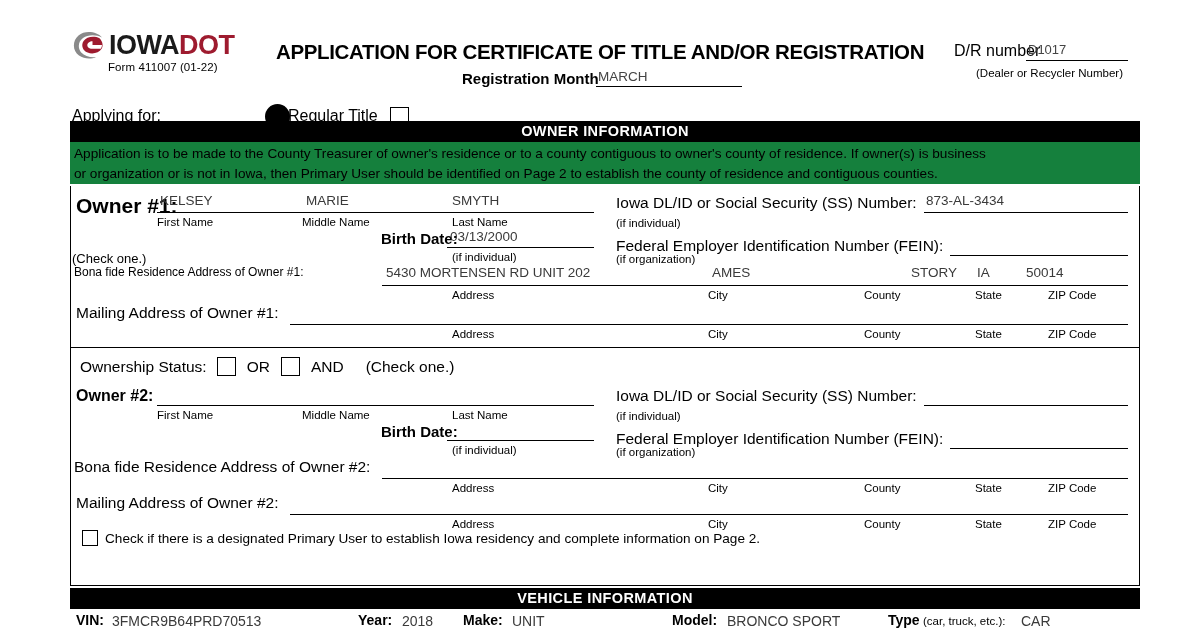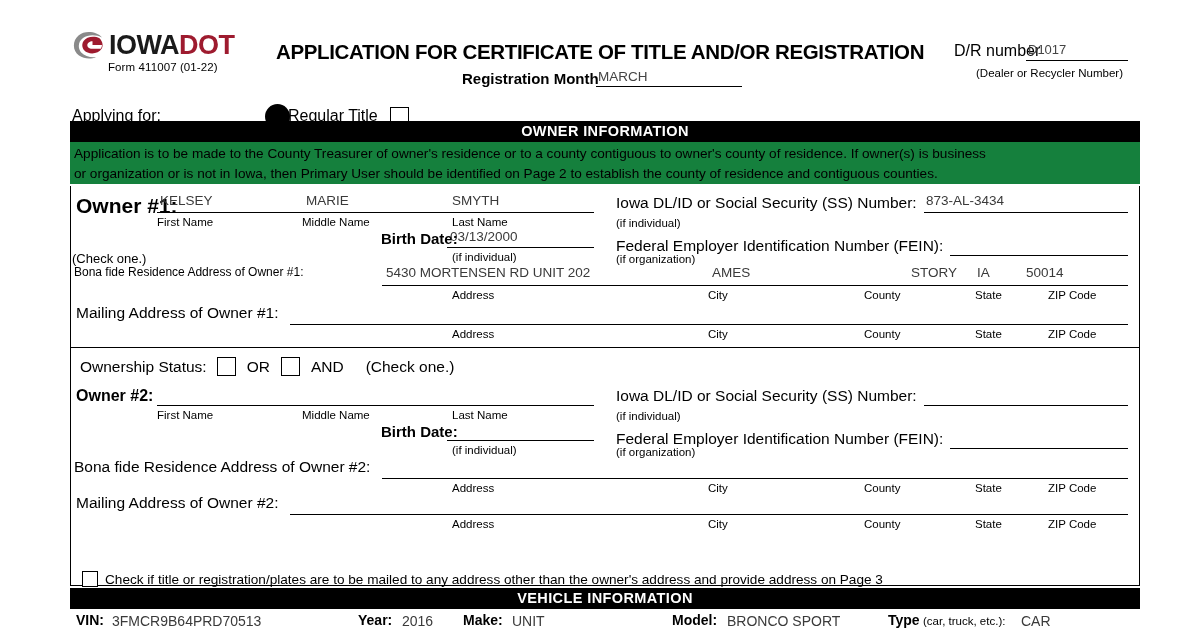--- a/index.html
+++ b/index.html
@@ -422,33 +422,33 @@
   <div class="line" style="left:973px; top:514px; width:47px;"></div>
   <div class="val" style="left:977px; top:494px;"></div>
   <div class="line" style="left:1020px; top:514px; width:108px;"></div>
   <div class="val" style="left:1026px; top:494px;"></div>
   <div class="sub" style="left:452px; top:518px;">Address</div>
   <div class="sub" style="left:708px; top:518px;">City</div>
   <div class="sub" style="left:864px; top:518px;">County</div>
   <div class="sub" style="left:975px; top:518px;">State</div>
   <div class="sub" style="left:1048px; top:518px;">ZIP Code</div>
 
-  <div class="chk-row" style="left:82px; top:571px;">
+  <div class="chk-row" style="left:82px; top:530px;">
     <span class="cb"></span>
-    <span>Check if title or registration/plates are to be mailed to any address other than the owner's  address and provide address on Page 3</span>
+    <span>Check if there is a designated Primary User to establish Iowa residency and complete information on Page 2.</span>
   </div>
 
   <div class="bar" id="bar-vehicle">VEHICLE INFORMATION</div>
 
   <div class="vehrow">
     <span class="t b" style="left:76px; top:0;">VIN:</span>
     <span class="val" style="left:112px; top:1px; font-size:14px;">3FMCR9B64PRD70513</span>
 
     <span class="t b" style="left:358px; top:0;">Year:</span>
-    <span class="val" style="left:402px; top:1px; font-size:14px;">2016</span>
+    <span class="val" style="left:402px; top:1px; font-size:14px;">2018</span>
 
     <span class="t b" style="left:463px; top:0;">Make:</span>
     <span class="val" style="left:512px; top:1px; font-size:14px;">UNIT</span>
 
     <span class="t b" style="left:672px; top:0;">Model:</span>
     <span class="val" style="left:727px; top:1px; font-size:14px;">BRONCO SPORT</span>
 
     <span class="t b" style="left:888px; top:0;">Type</span>
     <span class="t" style="left:923px; top:3px; font-size:11.5px;text-align:right;">(car, truck, etc.):</span>
     <span class="val" style="left:1021px; top:1px; font-size:14px;">CAR</span>

